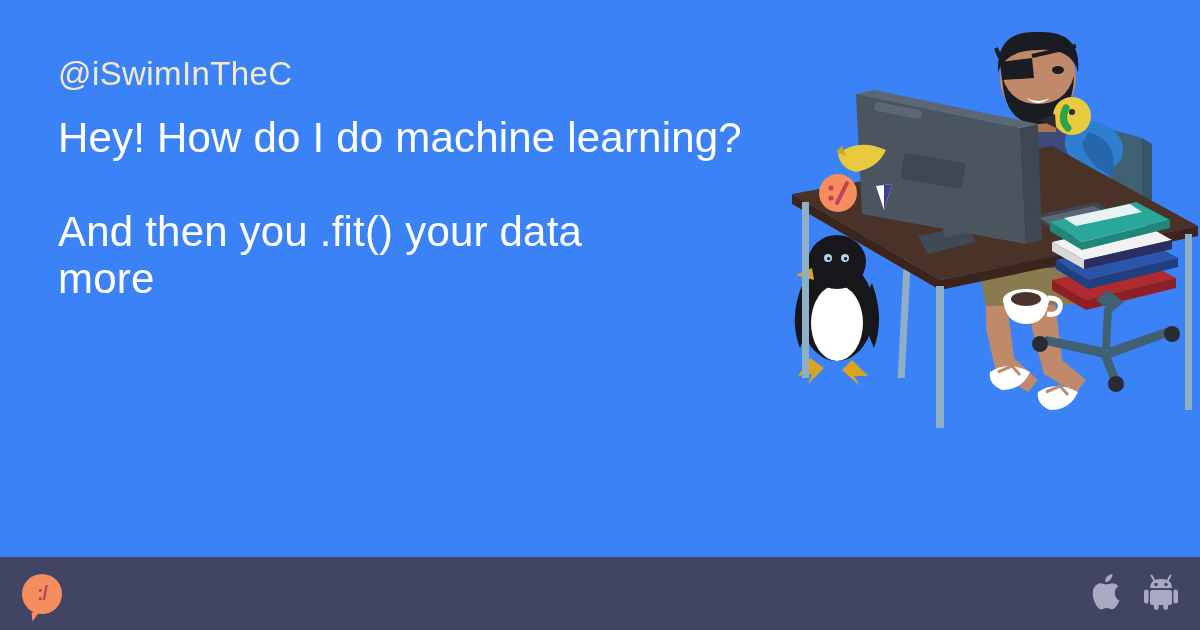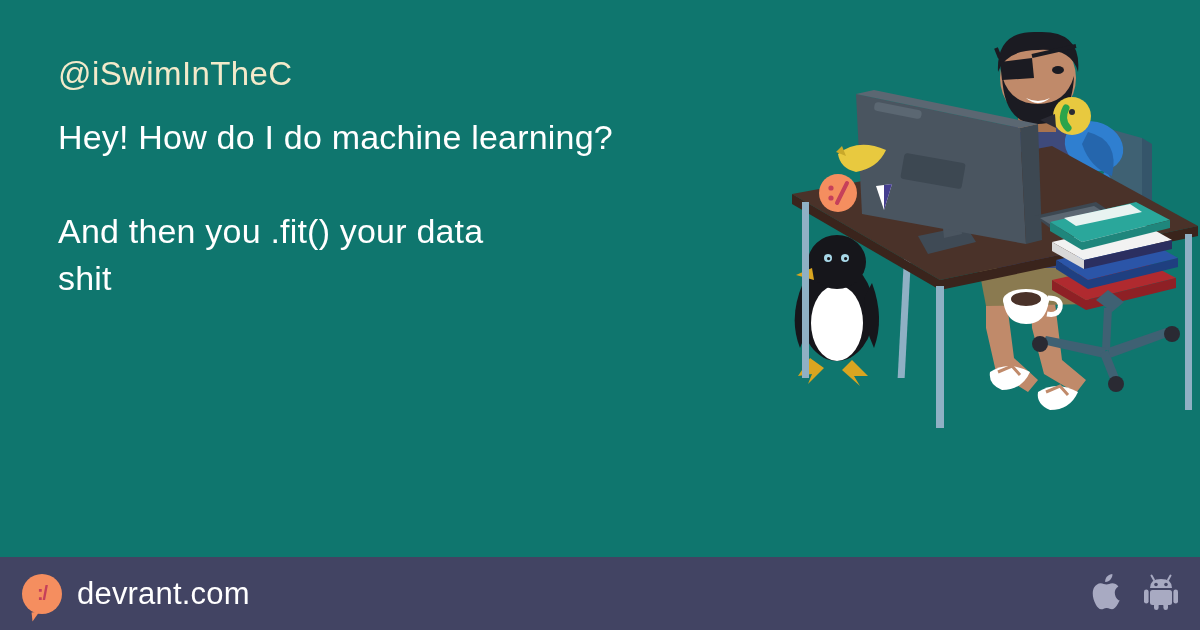--- a/index.html
+++ b/index.html
@@ -7,42 +7,42 @@
   body {
     font-family:"Liberation Sans", sans-serif;
     background:#e8c855;
     overflow:hidden;
     position:relative;
   }
 
   
   #card {
     position:absolute; inset:0;
-    background:#0f766e;
+    background:#3b82f6;
     padding-left:8px;
   }
 
   
   #rant-text-block {
     position:absolute;
     left:58px; top:56px;
     width:720px;
   }
   #username {
     font-size:33px;
     font-weight:400;
     letter-spacing:.4px;
     color:#f3eaca;
     line-height:1.1;
     margin-bottom:22px;
     white-space:nowrap;
   }
   #rant-body {
     color:#ffffff;
-    font-size:34px;
+    font-size:42px;
     line-height:47px;
     font-weight:300;
     letter-spacing:.2px;
   }
   #rant-body .line { display:block; min-height:47px; white-space:pre; }
   #rant-body .blank { height:47px; }
 
   
   #footer {
     position:absolute;
@@ -105,21 +105,21 @@
 <div id="card">
 
   <div id="rant-text-block">
 
     <div id="username">@iSwimInTheC</div>
 
     <div id="rant-body">
       <span class="line">Hey! How do I do machine learning?</span>
       <span class="line blank"></span>
       <span class="line">And then you .fit() your data</span>
-      <span class="line">shit</span>
+      <span class="line">more</span>
     </div>
   </div>
 
   <div id="illustration">
     <svg width="410" height="400" viewBox="0 0 410 400" xmlns="http://www.w3.org/2000/svg">
 
       <g>
 
         <path d="M20 330 L8 348 L22 346 L18 356 L34 340 Z" fill="#d9a520"></path>
         <path d="M62 332 L78 348 L64 348 L70 358 L52 342 Z" fill="#d9a520"></path>
@@ -303,21 +303,20 @@
 
     </svg>
   </div>
 
   <div id="footer">
 
     <div id="brand">
       <div id="logo-bubble">
         <span id="logo-face">:/</span>
       </div>
-      <span id="brand-name">devrant.com</span>
     </div>
 
     <div id="store-icons">
 
       <span class="store-icon">
         <svg width="30" height="36" viewBox="0 0 30 36" xmlns="http://www.w3.org/2000/svg">
           <path d="M20.4 0c.2 2.1-.7 4.1-1.9 5.5-1.3 1.5-3.3 2.7-5.3 2.5-.3-2 .7-4.1 1.9-5.4C16.5 1.1 18.6 0 20.4 0z" fill="#a8aac2"></path>
           <path d="M27.6 26.3c-.7 1.7-1.1 2.5-2 4-1.3 2.2-3.2 4.9-5.5 4.9-2.1 0-2.6-1.3-5.4-1.3-2.8 0-3.4 1.4-5.4 1.4-2.3 0-4.1-2.4-5.4-4.6-3.6-6.1-4-13.3-1.8-17.1 1.6-2.7 4.1-4.3 6.5-4.3 2.4 0 3.9 1.3 5.9 1.3 1.9 0 3.1-1.3 5.9-1.3 2.1 0 4.4 1.2 6 3.2-5.3 2.9-4.4 10.4.2 13.8z" fill="#a8aac2"></path>
         </svg>
       </span>

